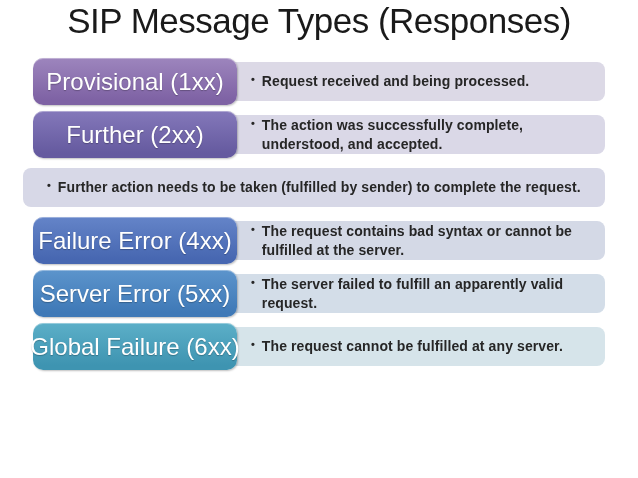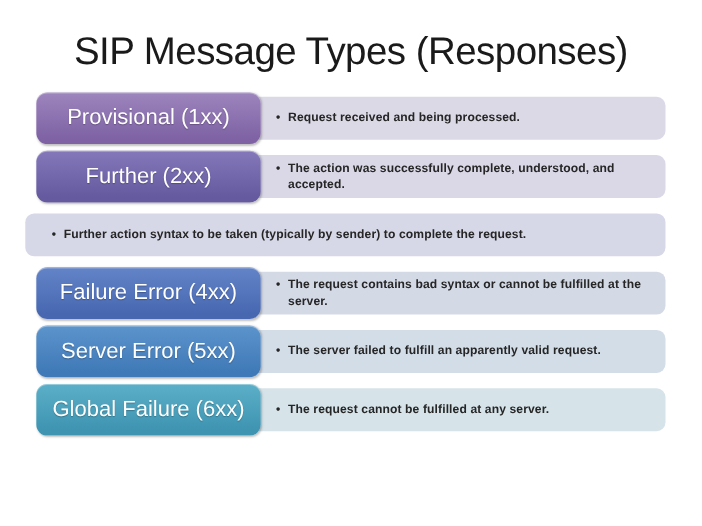--- a/index.html
+++ b/index.html
@@ -6,21 +6,20 @@
   html, body { width: 638px; height: 478px; }
   body {
     font-family: "Liberation Sans", sans-serif;
     background: #ffffff;
     overflow: hidden;
   }
   .slide {
     width: 638px;
     height: 478px;
     background: #ffffff;
-    padding-top: 26px;
   }
   .slide-title {
     text-align: center;
     font-size: 35px;
     font-weight: 400;
     color: #1a1a1a;
     letter-spacing: -0.5px;
     line-height: 1.2;
   }
   .rows {
@@ -33,21 +32,21 @@
     position: relative;
   }
   .label-box {
     width: 204px;
     flex: 0 0 204px;
     border-radius: 10px;
     display: flex;
     align-items: center;
     justify-content: center;
     color: #ffffff;
-    font-size: 20px;
+    font-size: 24px;
     z-index: 2;
     background: linear-gradient(180deg, var(--box-top) 0%, var(--box-bottom) 90%);
     box-shadow: 1px 1px 2px rgba(0,0,0,0.25), inset 0 1px 0 rgba(255,255,255,0.35);
     text-shadow: 0 1px 1px rgba(0,0,0,0.25);
     white-space: nowrap;
   }
   .desc-panel {
     flex: 1;
     margin: 4px 0 4px -10px;
     border-radius: 8px;
@@ -62,21 +61,21 @@
     align-items: flex-start;
   }
   .bullet {
     font-size: 11px;
     font-weight: 700;
     color: #262626;
     margin-right: 7px;
     line-height: 1.35;
   }
   .desc-text {
-    font-size: 11px;
+    font-size: 14px;
     font-weight: 700;
     color: #262626;
     line-height: 1.35;
     letter-spacing: 0.1px;
   }
 </style>
 </head>
 <body>
 
 <div class="slide">
@@ -105,21 +104,21 @@
           <span class="bullet">•</span>
           <span class="desc-text">The action was successfully complete, understood, and accepted.</span>
         </div>
       </div>
     </div>
 
     <div class="row" style="--box-top: #7077c1; --box-bottom: #5158a8; --panel-bg: #d7d8e7;">
       <div class="desc-panel">
         <div class="desc-inner">
           <span class="bullet">•</span>
-          <span class="desc-text">Further action syntax to be taken (typically by sender) to complete the request.</span>
+          <span class="desc-text">Further action needs to be taken (fulfilled by sender) to complete the request.</span>
         </div>
       </div>
     </div>
 
     <div class="row" style="--box-top: #6484c8; --box-bottom: #4767b1; --panel-bg: #d4d9e6;">
       <div class="label-box">
         <span>Failure Error (4xx)</span>
       </div>
       <div class="desc-panel">
         <div class="desc-inner">

